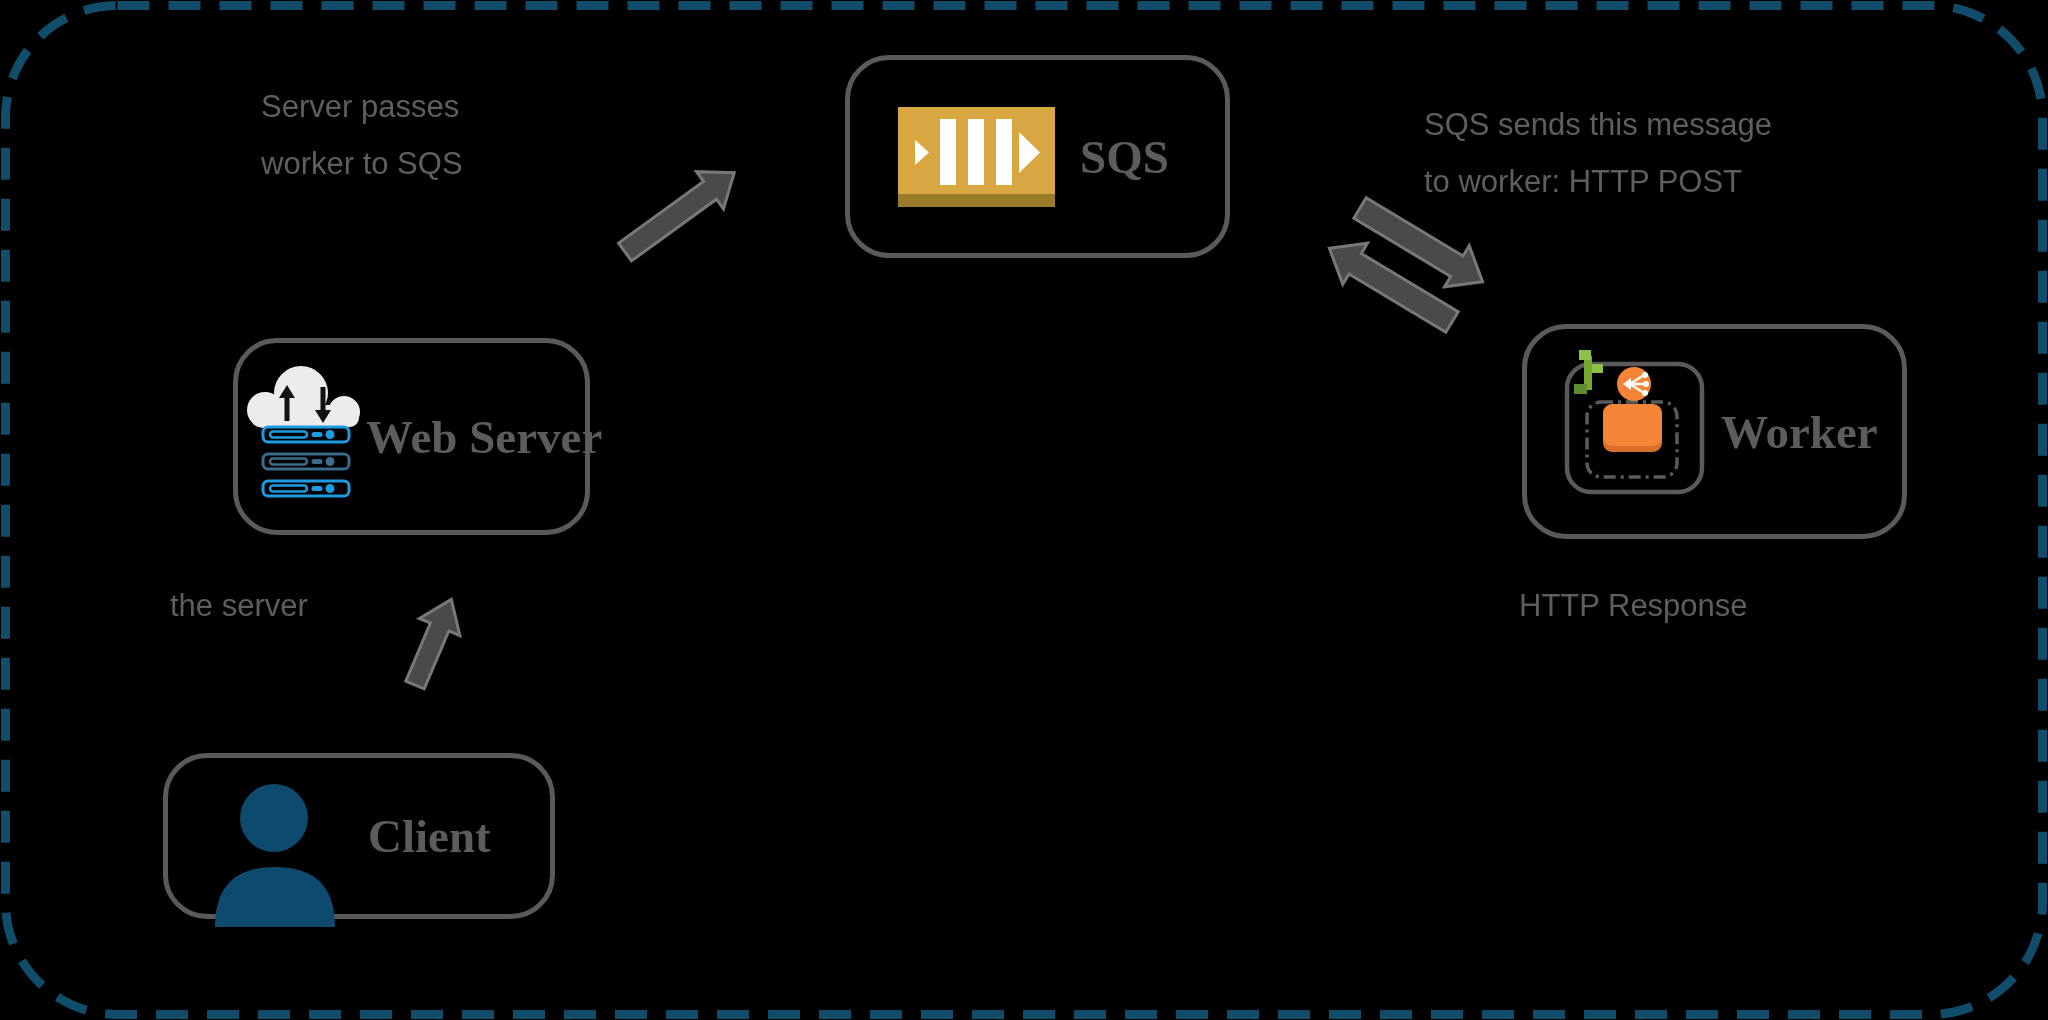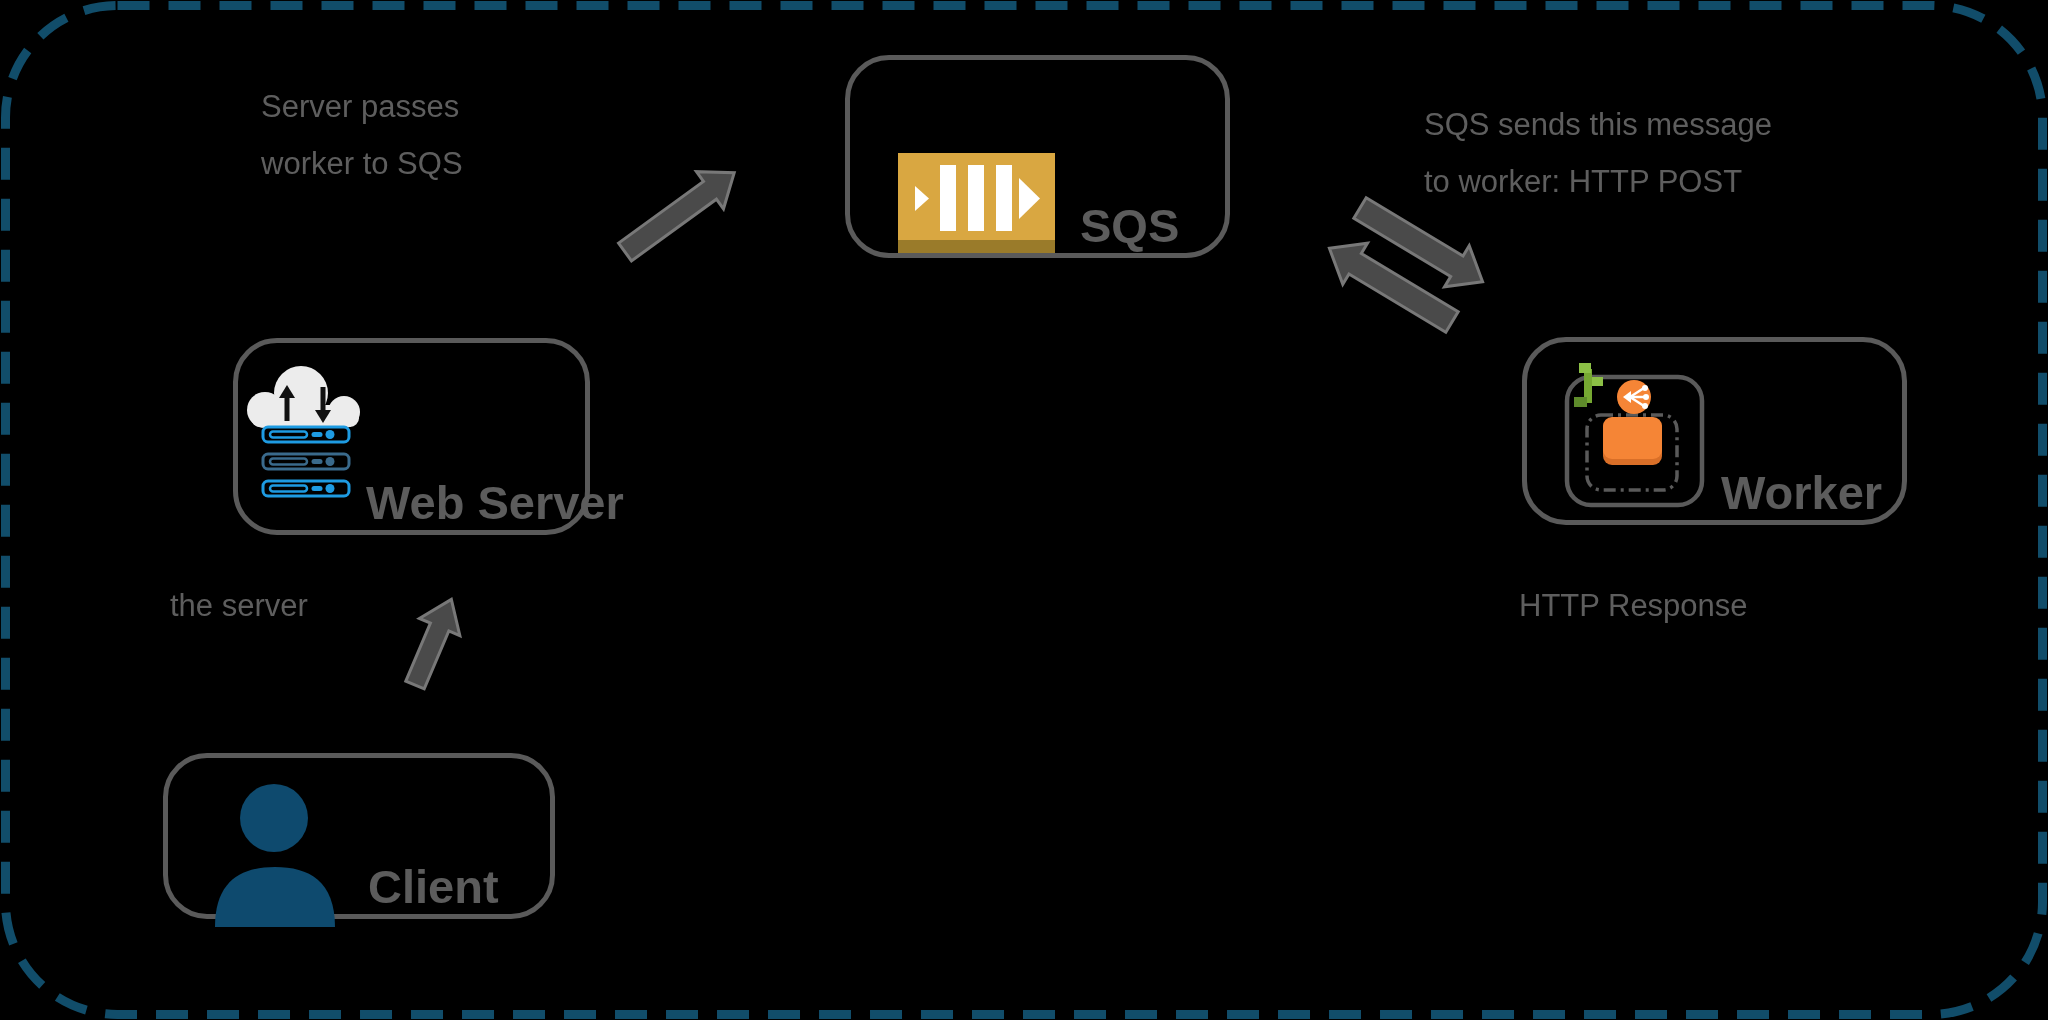--- a/index.html
+++ b/index.html
@@ -10,22 +10,23 @@
     overflow:hidden;
     font-family:"Liberation Sans", sans-serif;
   }
   .overlay{position:absolute;left:0;top:0;width:2048px;height:1020px;pointer-events:none;}
   .node{
     position:absolute;
     border:5px solid #5a5a5a;
     border-radius:44px;
     box-sizing:border-box;
     display:flex;
-    align-items:flex-end;
+    align-items:center;
     background:transparent;
+    font-family:Liberation Serif, serif;
   }
   .node-label{
     color:#5c5c5c;
     font-weight:700;
     font-size:47px;
     white-space:nowrap;
   }
   .node-icon{position:absolute;}
   .annotation{
     position:absolute;
@@ -35,21 +36,21 @@
     line-height:57px;
     white-space:nowrap;
   }
   
   #node-sqs{left:845px;top:55px;width:385px;height:203px;padding-left:48px;}
   #node-sqs .node-label{margin-left:25px;}
   #node-webserver{left:233px;top:338px;width:357px;height:197px;}
   #node-webserver .node-label{margin-left:128px;}
   #node-client{left:163px;top:753px;width:392px;height:166px;}
   #node-client .node-label{margin-left:200px;}
-  #node-worker{left:1522px;top:337px;width:385px;height:188px;}
+  #node-worker{left:1522px;top:324px;width:385px;height:215px;}
   #node-worker .node-label{margin-left:194px;}
   
   #ann-server-passes{left:261px;top:78px;}
   #ann-request-server{left:170px;top:577px;}
   #ann-sqs-sends{left:1424px;top:96px;}
   #ann-worker-responds{left:1519px;top:577px;}
 </style>
 </head>
 <body>
 

